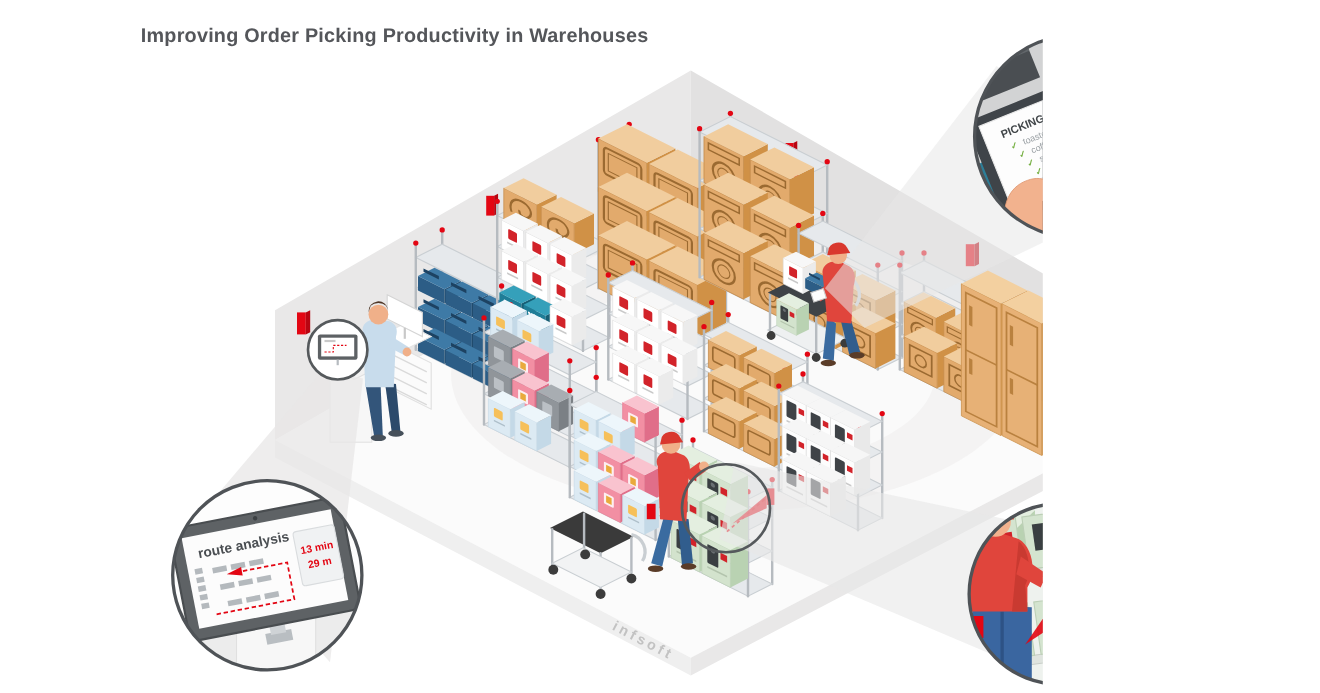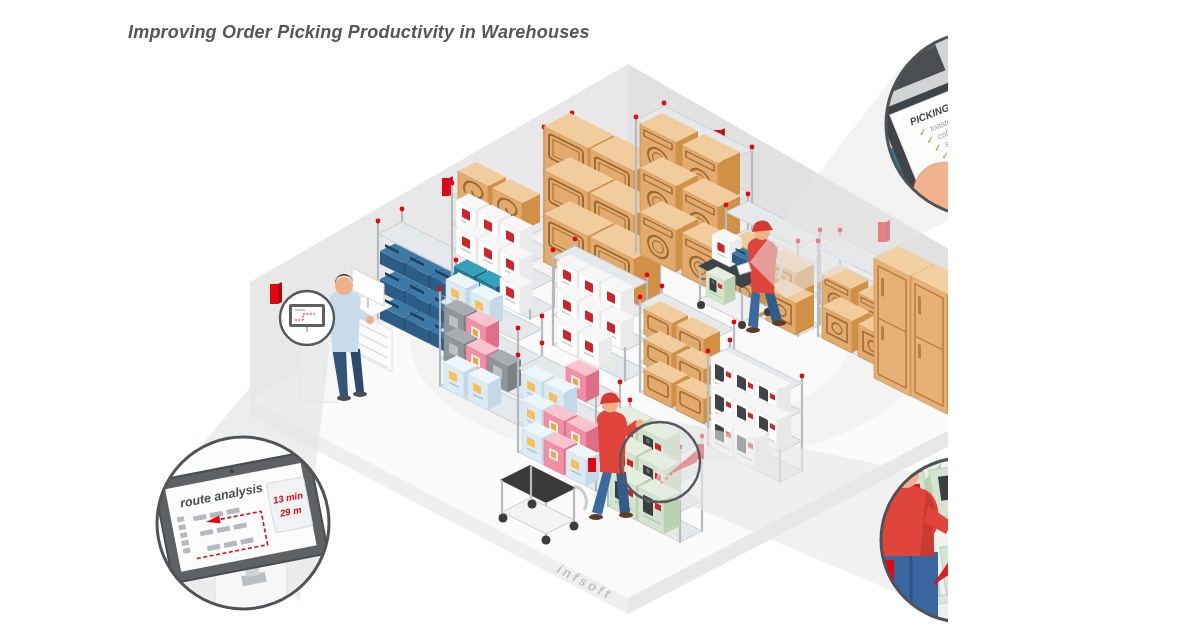--- a/index.html
+++ b/index.html
@@ -1,17 +1,17 @@
 <!DOCTYPE html>
 <html><head>
 <meta charset="utf-8">
 <style>
   html,body{margin:0;padding:0;background:#fff;}
   #stage{position:relative;width:948px;height:630px;background:#ffffff;overflow:hidden;
-         font-family:"Liberation Sans",sans-serif;font-style:italic;}
+         font-family:"Liberation Sans",sans-serif;}
   #page-title{position:absolute;left:128px;top:22px;font-size:18px;font-weight:700;
               color:#54565a;letter-spacing:.2px;}
   svg{position:absolute;left:0;top:0;}
   .t{font-family:"Liberation Sans",sans-serif;}
   .post{stroke:#b6bbc0;stroke-width:2.2;stroke-linecap:round;}
   .shelf{fill:#e6e9ec;stroke:#c9ced2;stroke-width:1;}
   .dot{fill:#e30613;}
   .cbord{fill:none;stroke:#4f5357;stroke-width:3;}
   .beam{fill:#e8e7e7;}
   .chk{fill:#76b043;font-weight:700;font-size:8px;}

